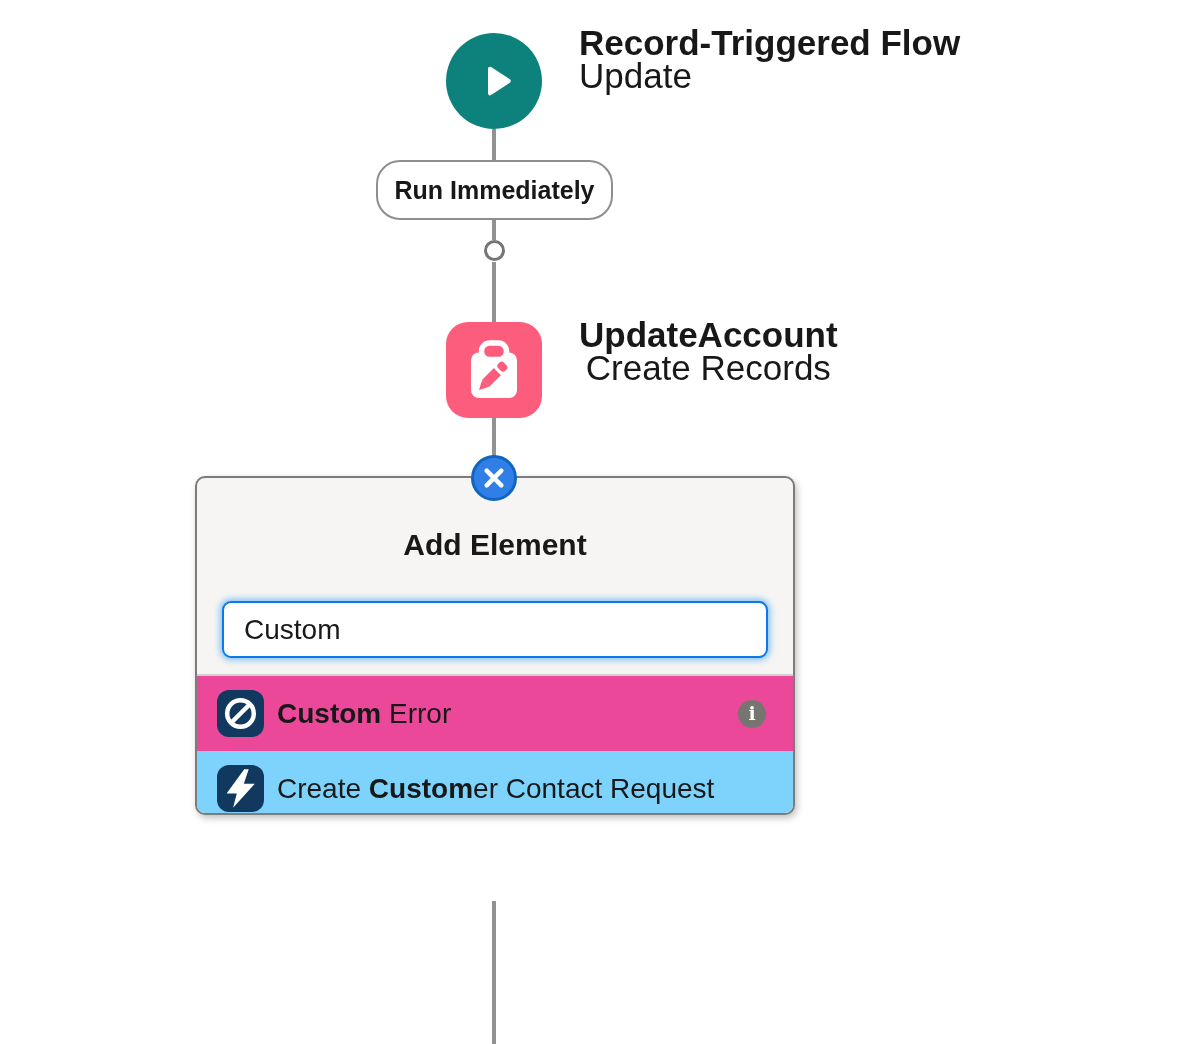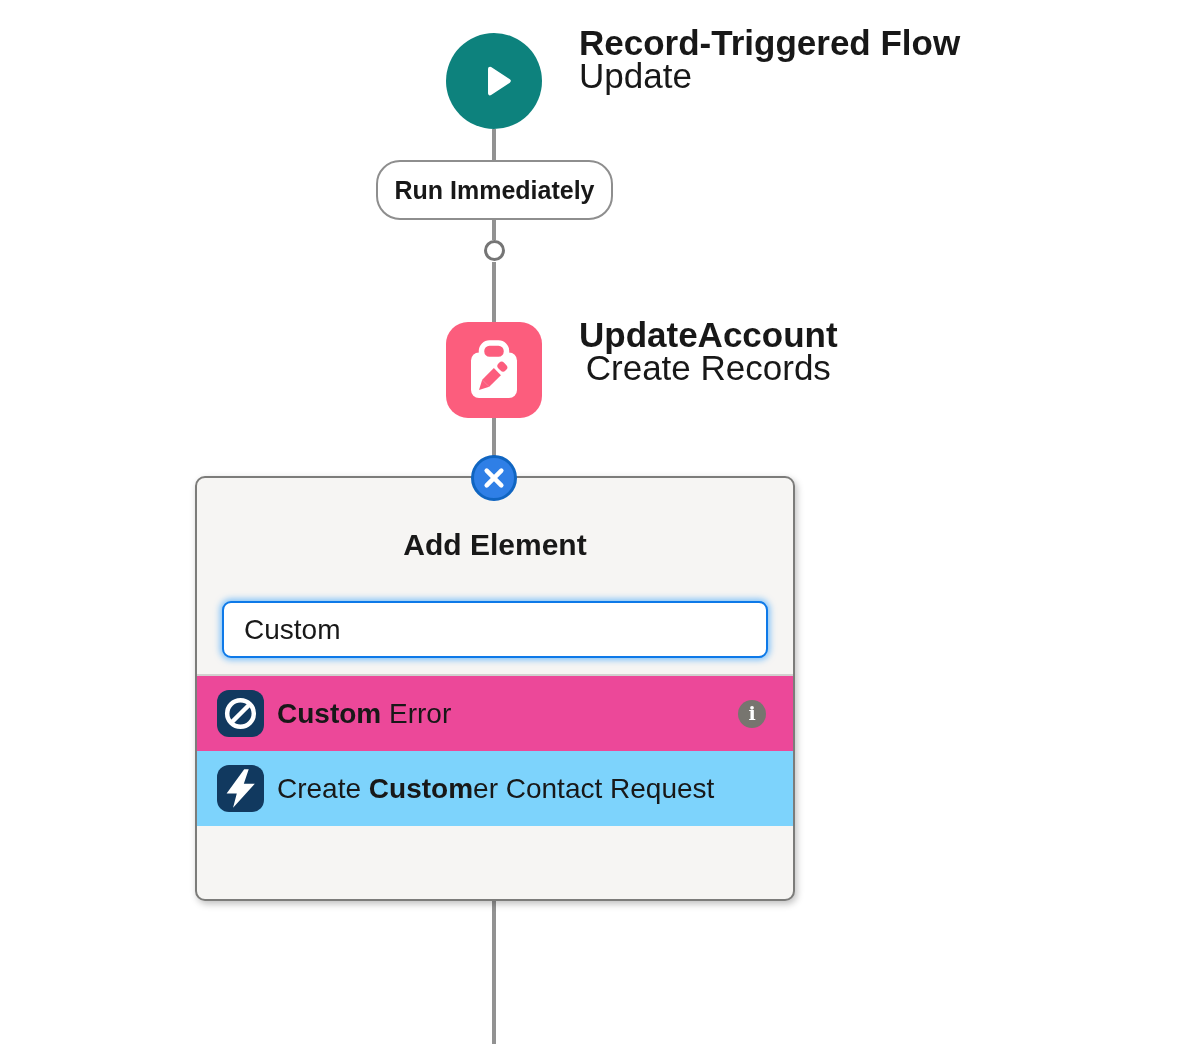--- a/index.html
+++ b/index.html
@@ -36,21 +36,21 @@
     position:absolute;left:484px;top:240px;width:15px;height:15px;background:#ffffff;
     border:3px solid #757575;border-radius:50%;
   }
   
   .update-tile{
     position:absolute;left:446px;top:322px;width:96px;height:96px;border-radius:22px;
     background:#fc5d7d;display:flex;align-items:center;justify-content:center;cursor:pointer;
   }
   
   .popup{
-    position:absolute;left:195px;top:476px;width:600px;height:425px;box-sizing:border-box;
+    position:absolute;left:195px;top:476px;width:600px;height:339px;box-sizing:border-box;
     background:#f6f5f3;border:2px solid #7c7c7a;border-radius:10px;
     box-shadow:2px 3px 7px rgba(0,0,0,0.25);overflow:hidden;
   }
   .popup-title{
     position:absolute;left:0;top:50px;width:100%;text-align:center;
     font-size:30px;font-weight:bold;
   }
   .search{
     position:absolute;left:25px;top:123px;width:546px;height:57px;box-sizing:border-box;
     border:2px solid #0d79e8;border-radius:9px;background:#ffffff;

